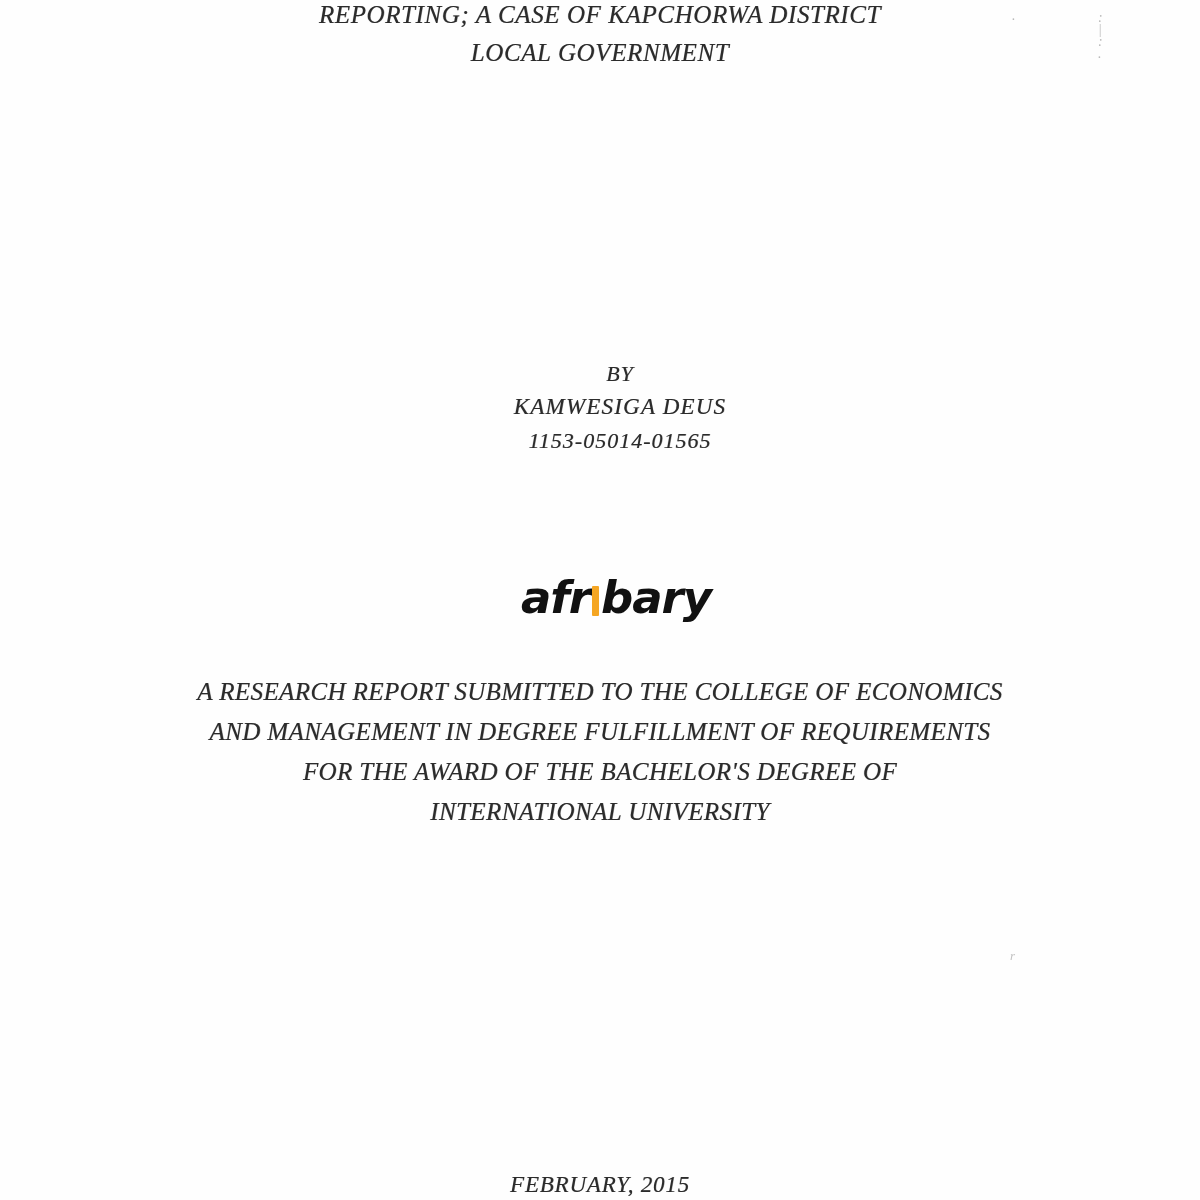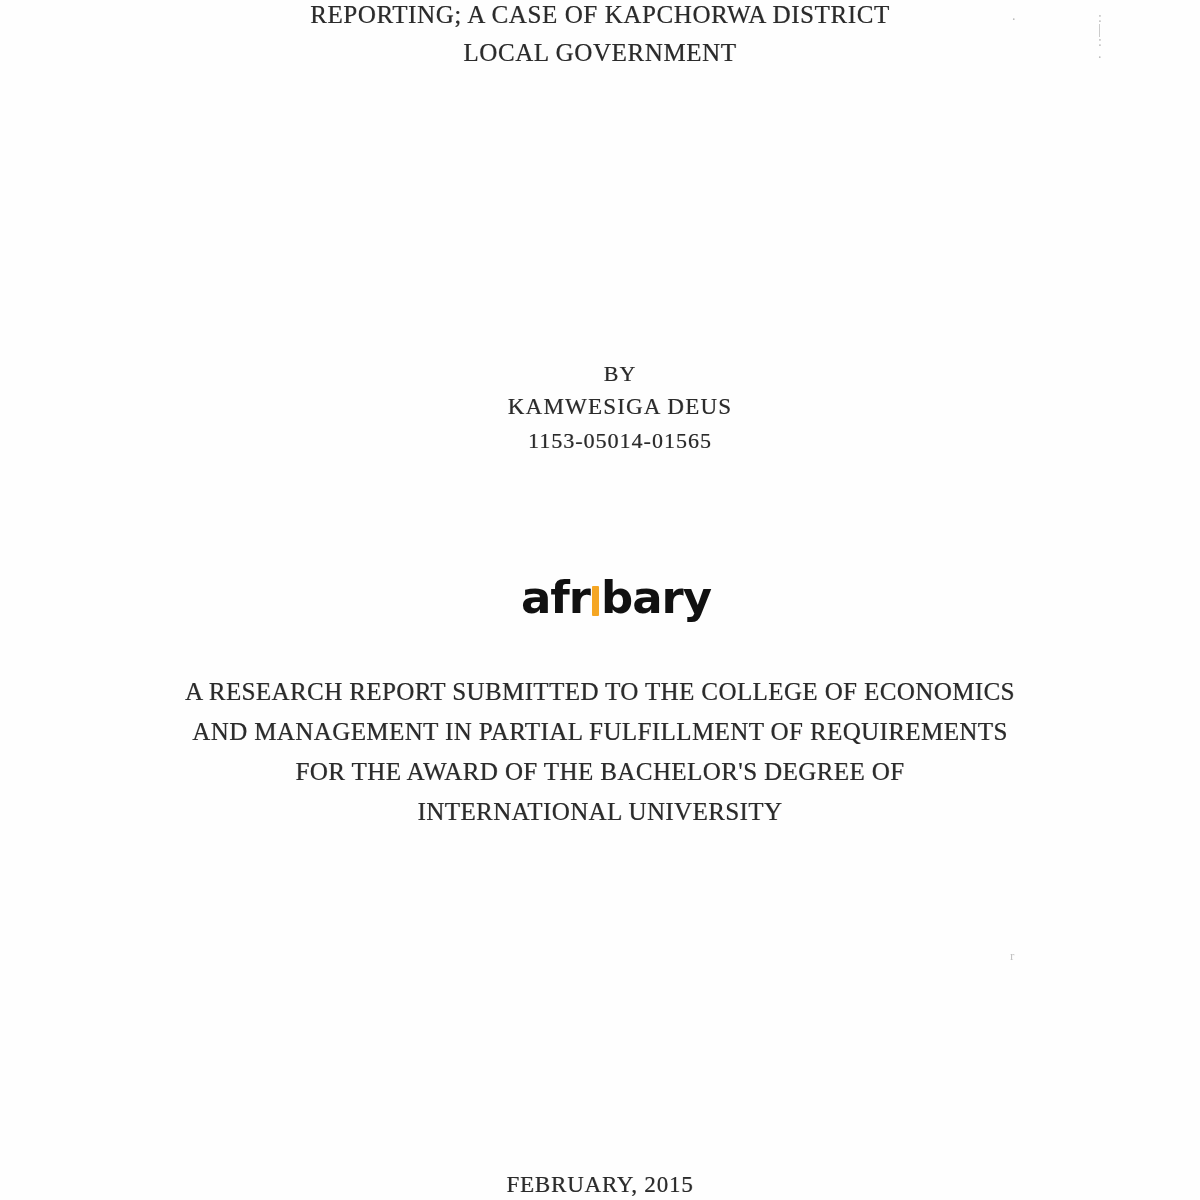--- a/index.html
+++ b/index.html
@@ -13,20 +13,21 @@
     overflow: hidden;
     font-family: "Liberation Serif", serif;
     color: #1a1a1a;
   }
 
   .page {
     position: relative;
     width: 1200px;
     height: 1200px;
     background: #fefefe;
+    font-style: italic;
   }
 
   
   .scan-text {
     color: #2b2b2b;
     text-shadow: 0.4px 0.3px 0.6px rgba(90,90,90,0.55),
                 -0.4px -0.3px 0.6px rgba(140,140,140,0.35);
     filter: blur(0.35px);
     -webkit-font-smoothing: antialiased;
   }
@@ -151,21 +152,21 @@
     <div class="author-name scan-text">KAMWESIGA DEUS</div>
     <div class="reg-number scan-text">1153-05014-01565</div>
   </div>
 
   <div class="watermark">
     <span class="wm-inner"><span>afr</span><span class="wm-bar"></span><span>bary</span></span>
   </div>
 
   <div class="submission-block">
     <div class="sub-line scan-text">A RESEARCH REPORT SUBMITTED TO THE COLLEGE OF ECONOMICS</div>
-    <div class="sub-line scan-text">AND MANAGEMENT IN PARTIAL FULFILLMENT OF REQUIREMENTS</div>
+    <div class="sub-line scan-text">AND MANAGEMENT IN DEGREE FULFILLMENT OF REQUIREMENTS</div>
     <div class="sub-line scan-text">FOR THE AWARD OF THE BACHELOR'S DEGREE OF</div>
     <div class="sub-line scan-text">INTERNATIONAL UNIVERSITY</div>
   </div>
 
   <div class="date-block">
     <div class="date-line scan-text">FEBRUARY, 2015</div>
   </div>
 
   <div class="artifact artifact-dot-1">.</div>
   <div class="artifact artifact-col">

